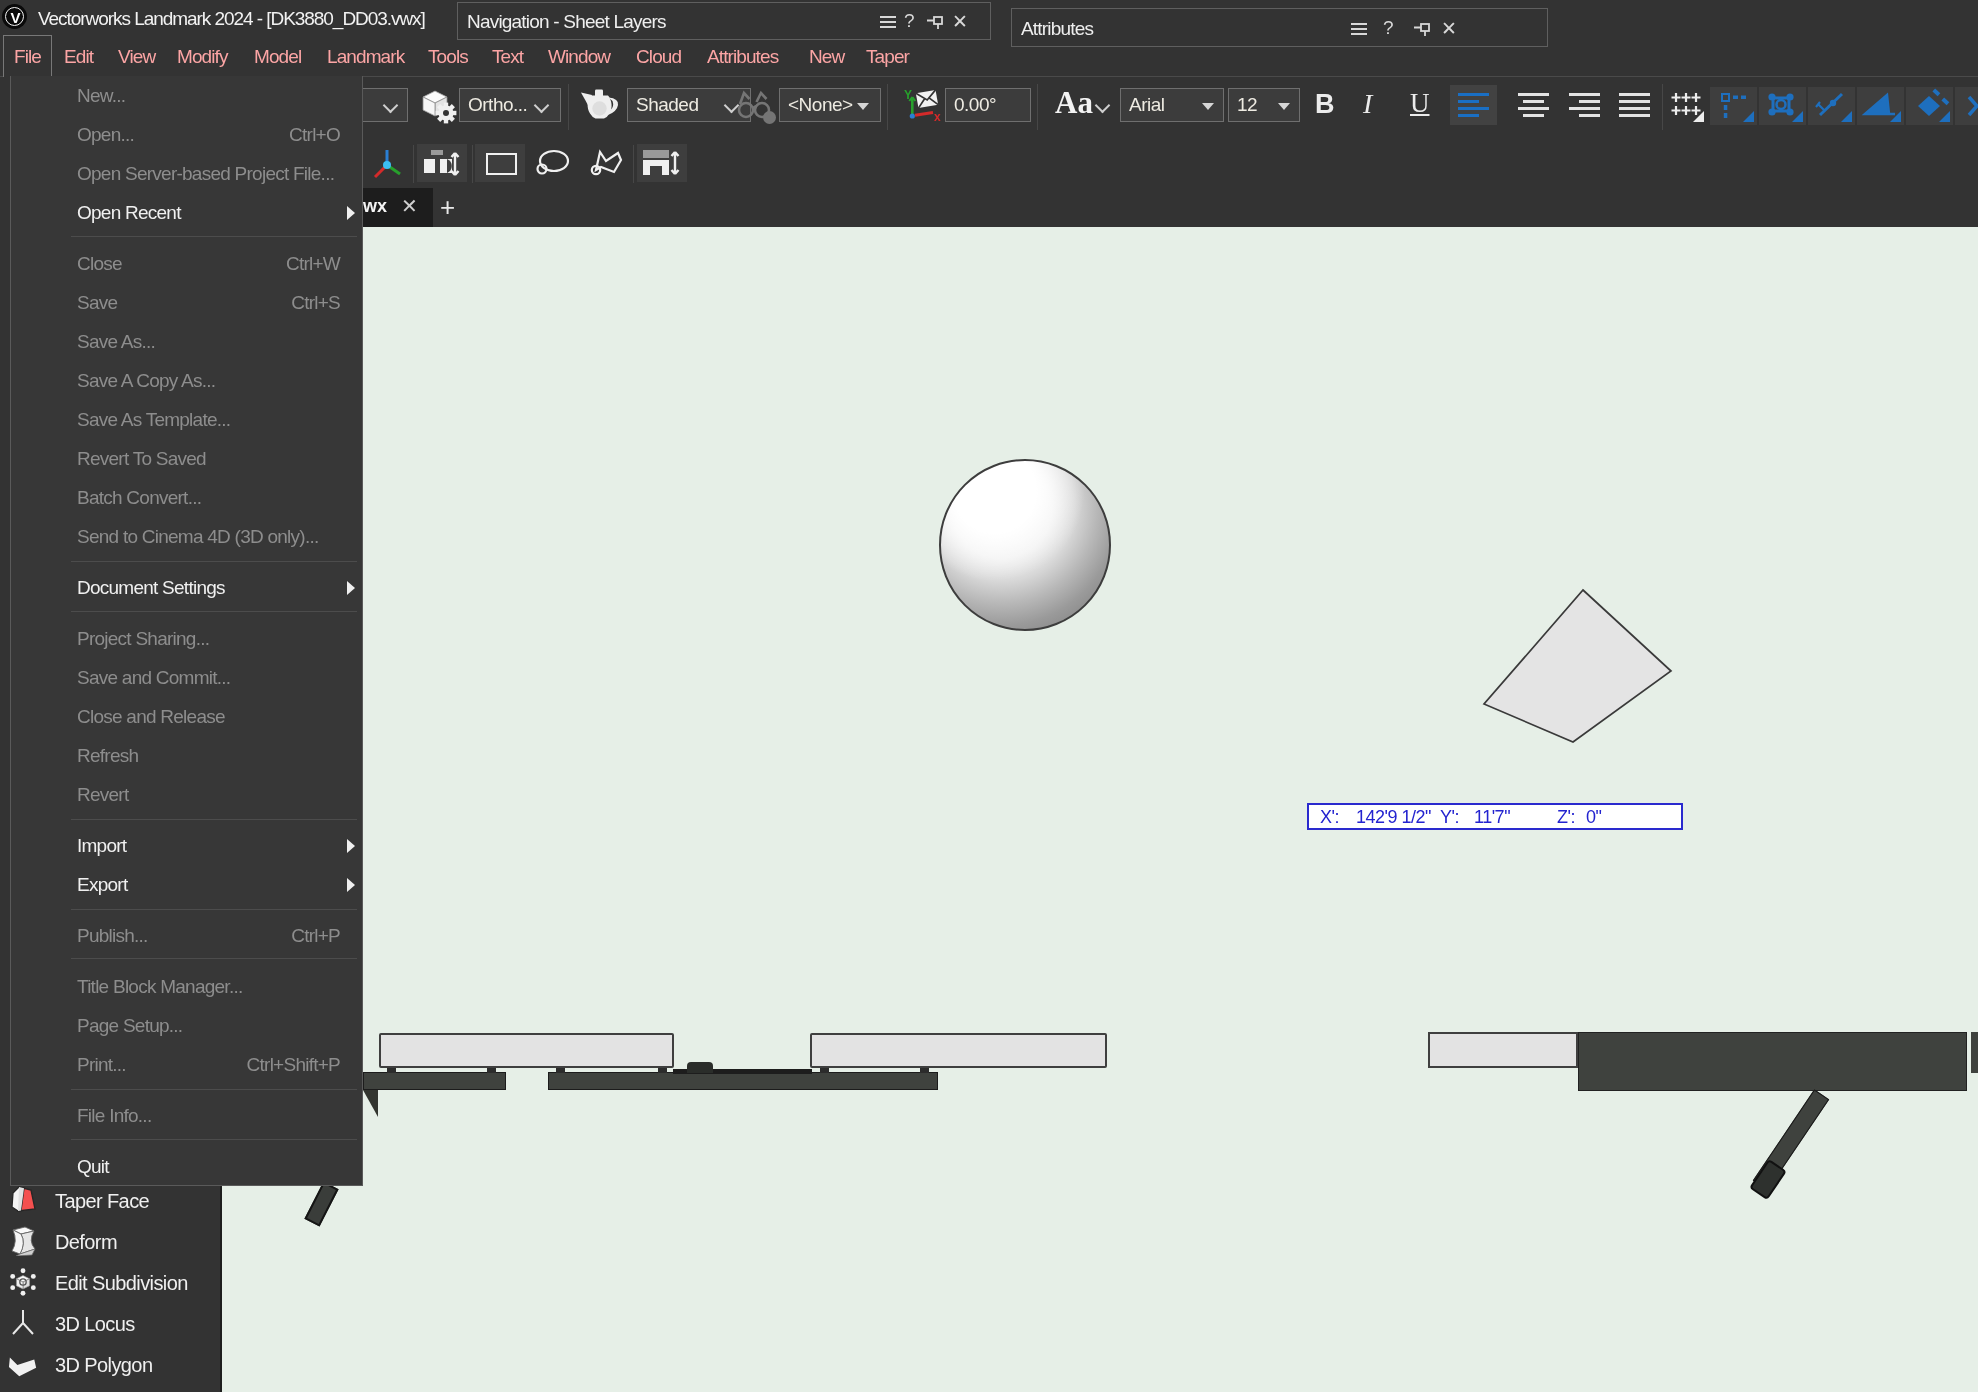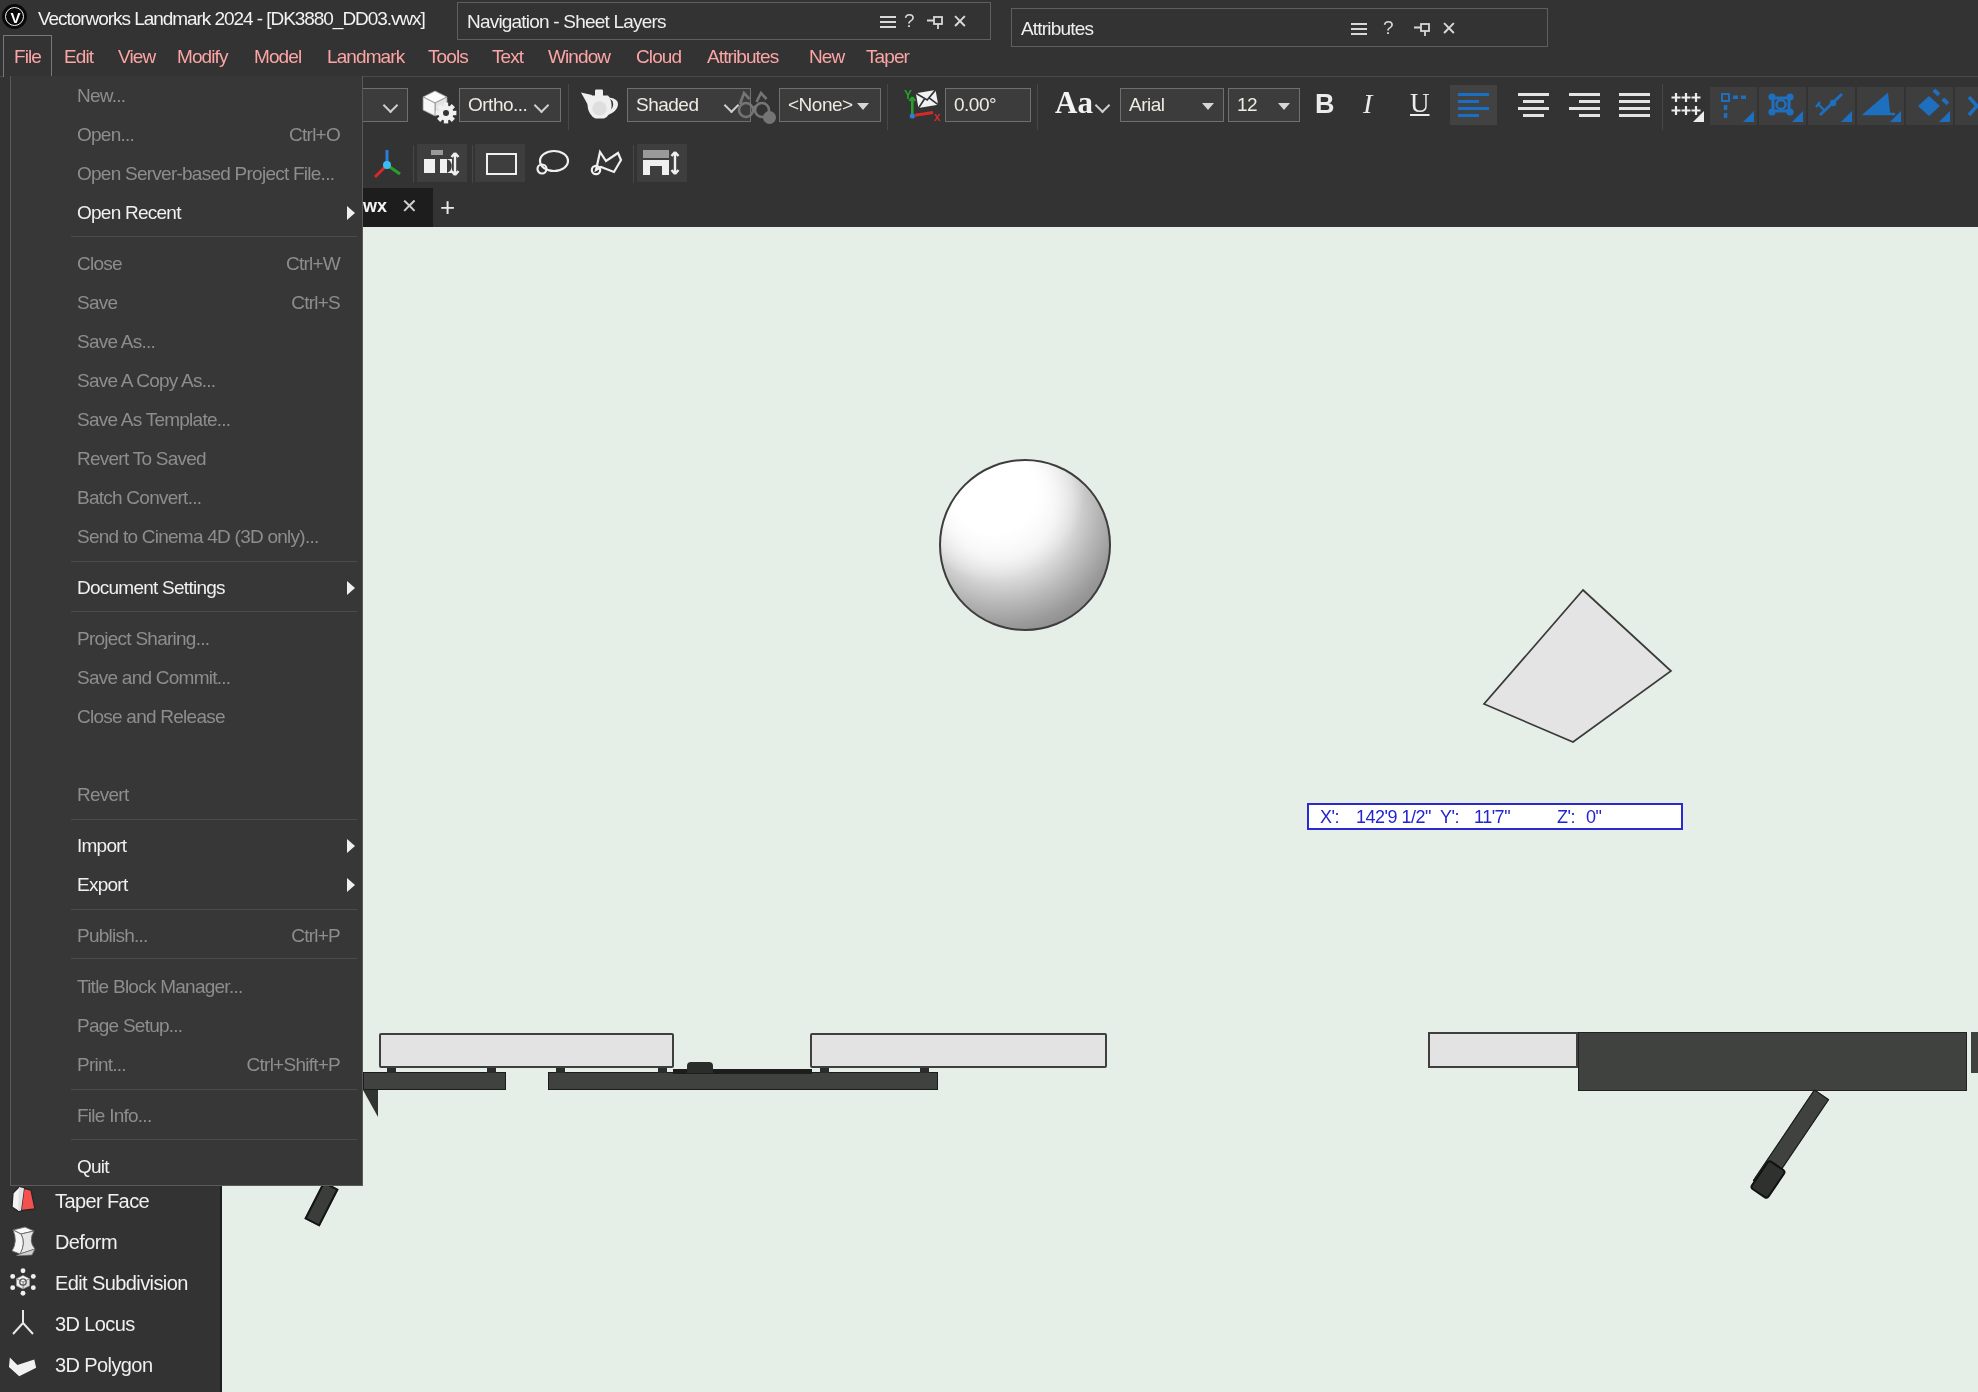--- a/index.html
+++ b/index.html
@@ -456,20 +456,23 @@
   <div class="msep" style="top:535px;"></div>
   <div class="mitem gray" style="top:543px;">
       <span class="ml">Project Sharing...</span>
     </div>
   <div class="mitem gray" style="top:582px;">
       <span class="ml">Save and Commit...</span>
     </div>
   <div class="mitem gray" style="top:621px;">
       <span class="ml">Close and Release</span>
     </div>
+  <div class="mitem gray" style="top:660px;">
+      <span class="ml">Refresh</span>
+    </div>
   <div class="mitem gray" style="top:699px;">
       <span class="ml">Revert</span>
     </div>
   <div class="msep" style="top:743px;"></div>
   <div class="mitem white" style="top:750px;">
       <span class="ml">Import</span>
       <span class="arr"></span>
     </div>
   <div class="mitem white" style="top:789px;">
       <span class="ml">Export</span>

